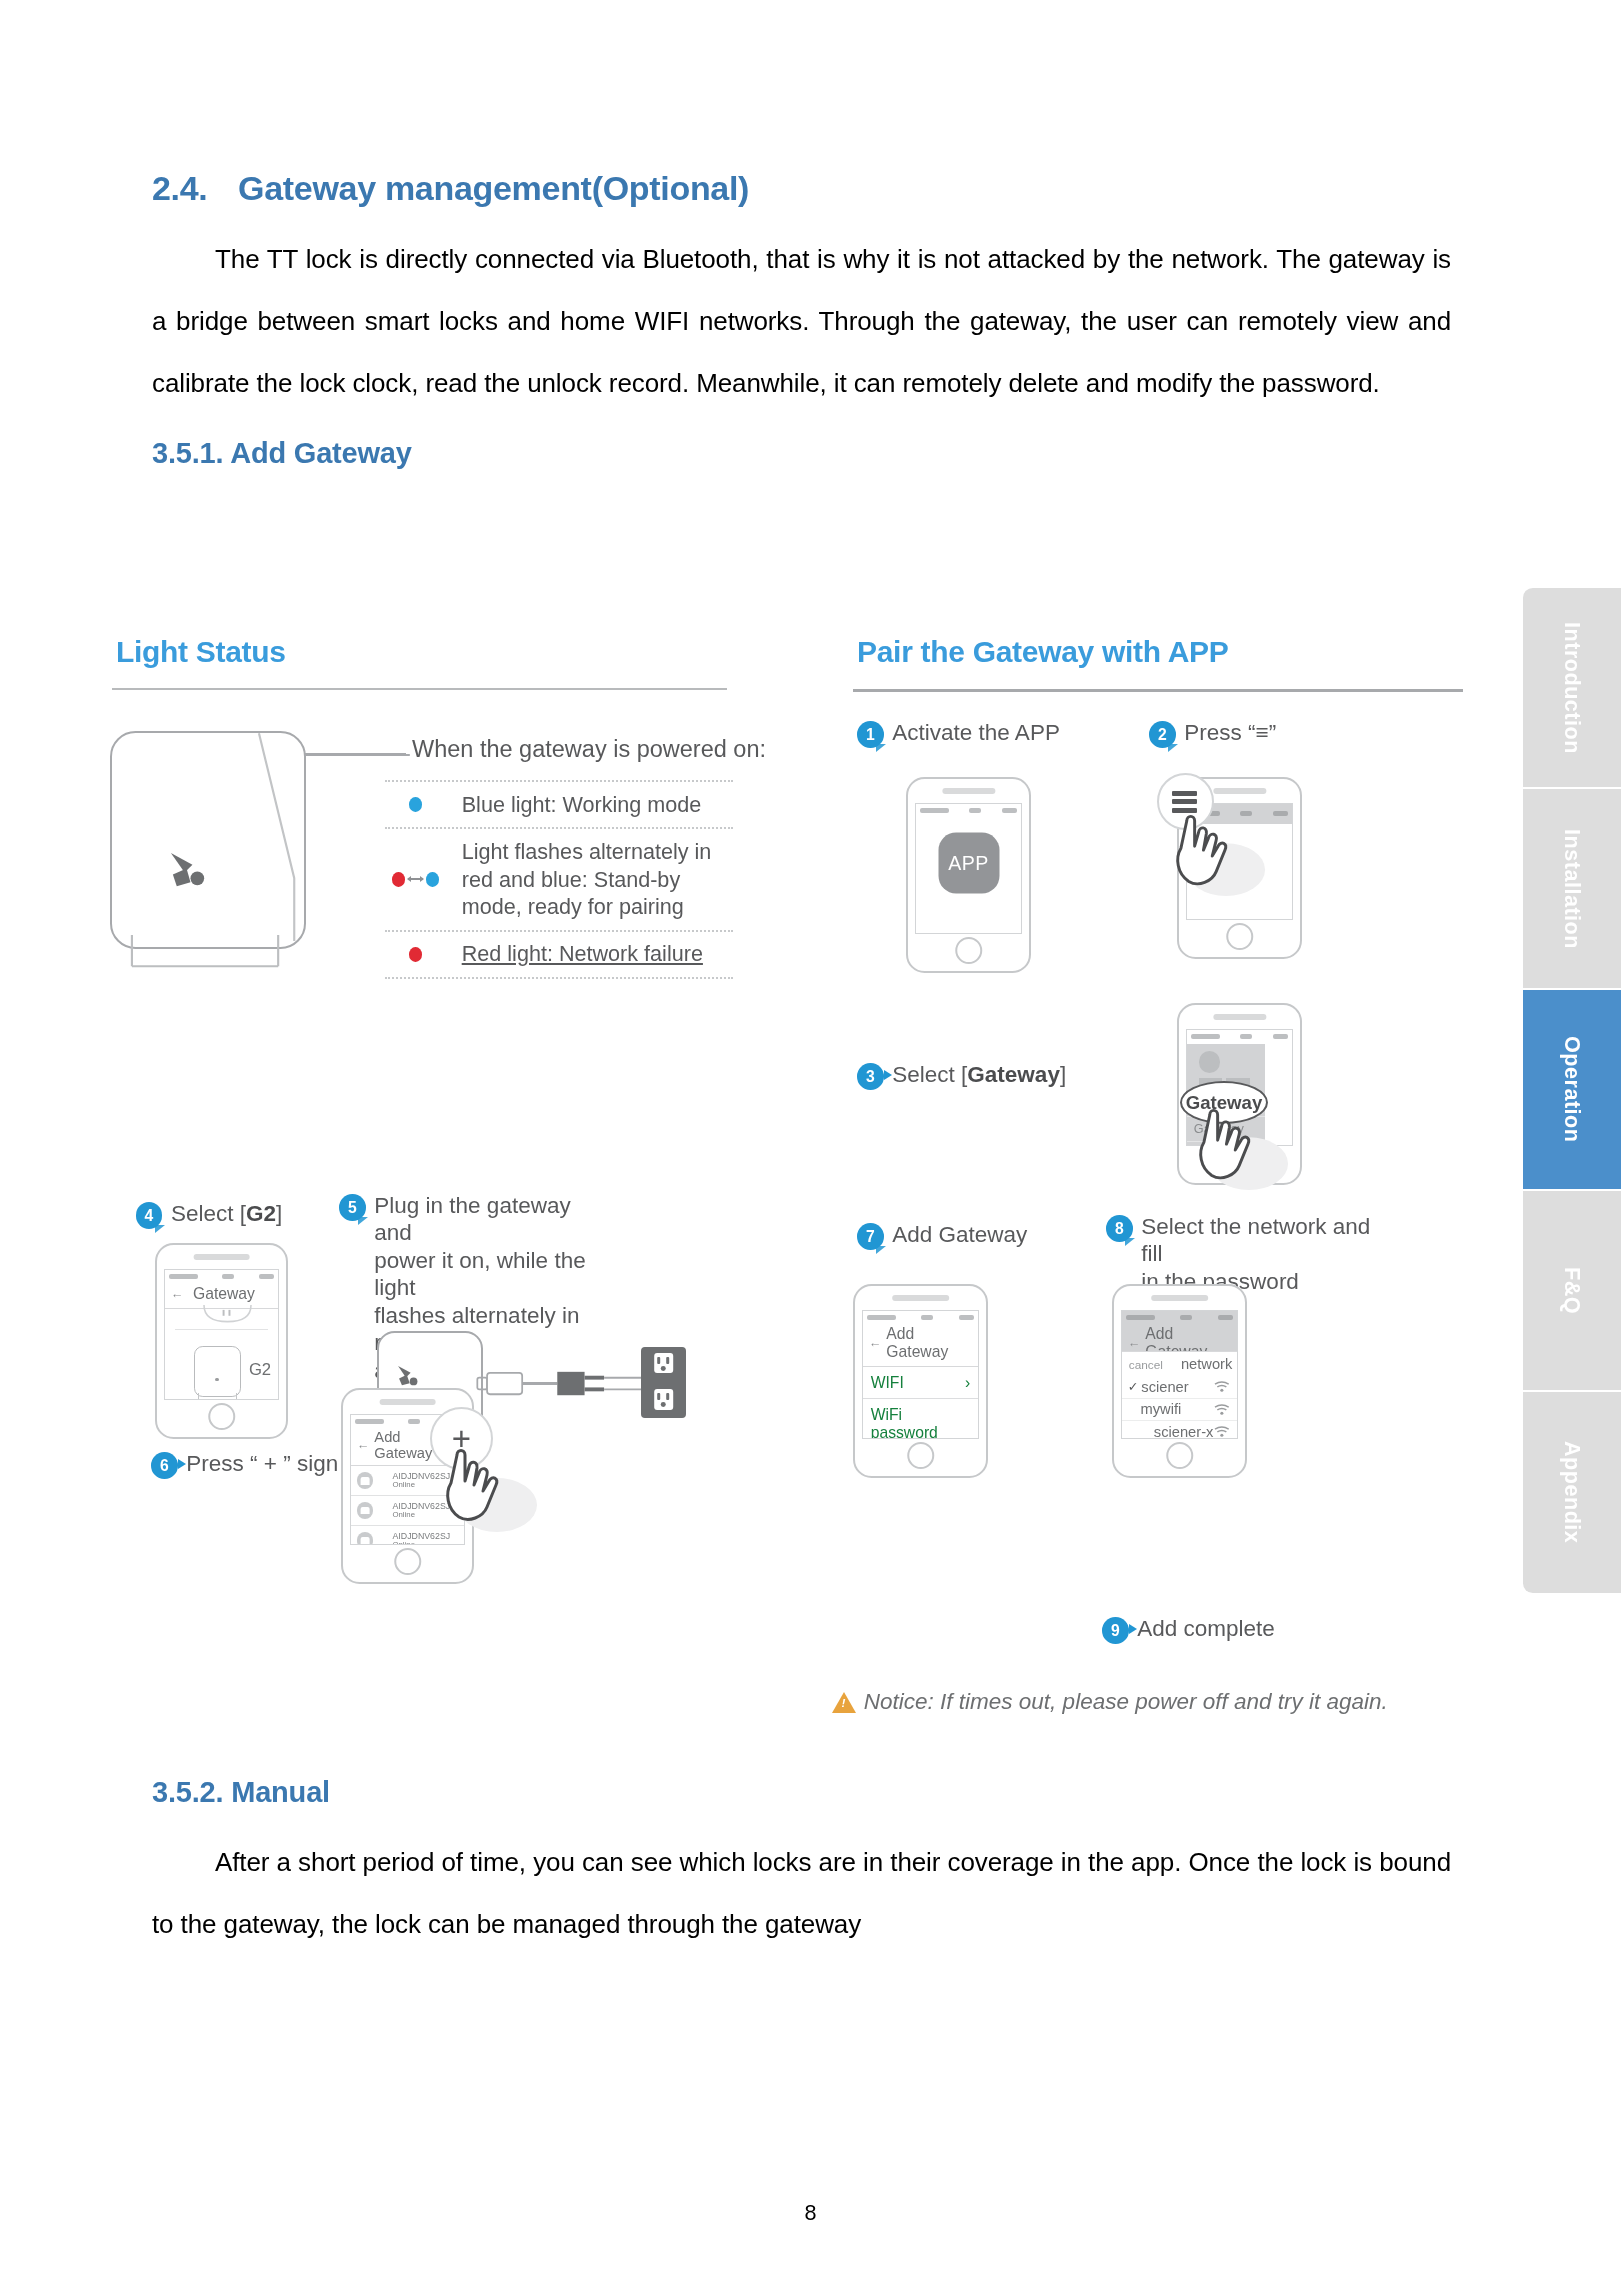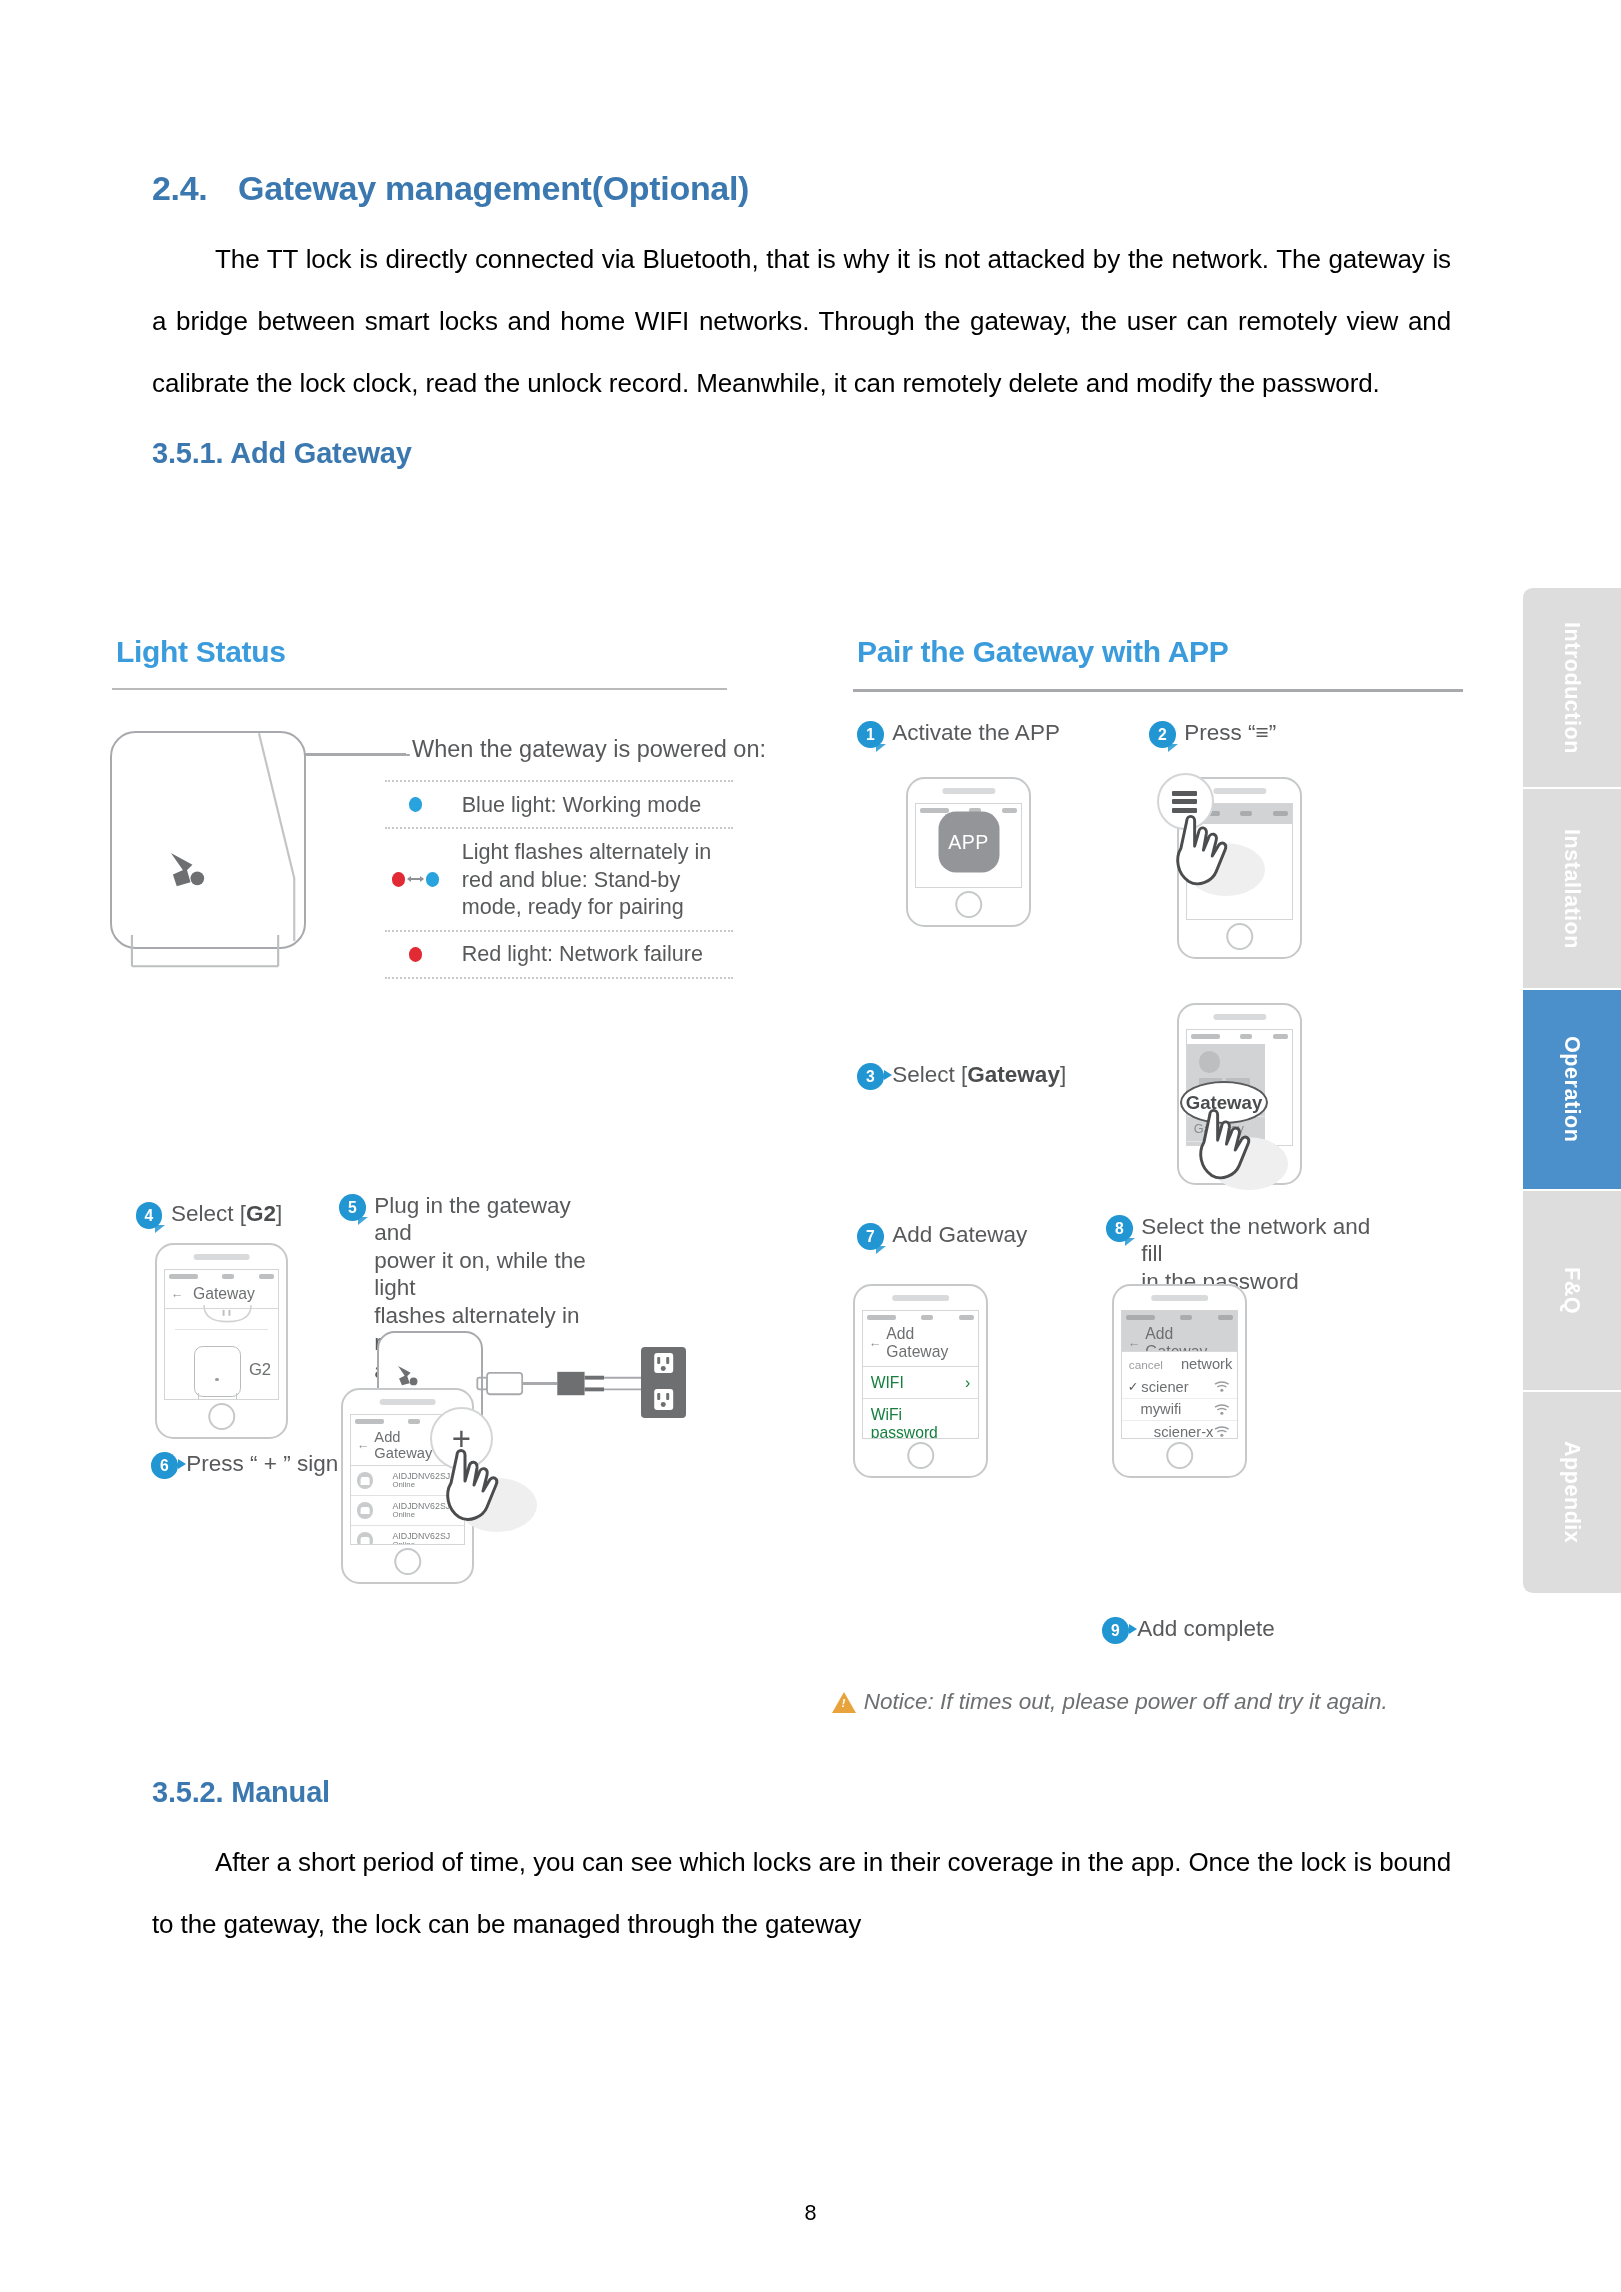--- a/index.html
+++ b/index.html
@@ -167,21 +167,21 @@
   .legend-row {
     display: flex;
     align-items: center;
     gap: 15.7px;
     border-top: 2px dotted #c7c9cb;
     padding: 8.8px 0 8.8px 0;
     font-size: 21.6px;
     color: #58595b;
     line-height: 1.28;
   }
-  .legend-row:last-child { border-bottom: 2px dotted #c7c9cb; }
+  .legend-row:last-child { border-bottom: 2px dotted #c7c9cb; text-decoration: underline; }
   .dots { flex: none; width: 61px; display: flex; align-items: center; justify-content: center; gap: 2.9px;}
   .dot { width: 12.7px; height: 14.7px; border-radius: 50%; display:inline-block;}
   .dot.red { background: #e12a34; }
   .dot.blue { background: #29a3dd; }
   .arrow2 {
     width: 15.7px; height: 2px; background: #8e9093; position: relative;
   }
   .arrow2::before { content:""; position:absolute; left:-1px; top:-2.9px; border-right:4.9px solid #8e9093; border-top:3.9px solid transparent; border-bottom:3.9px solid transparent;}
   .arrow2::after { content:""; position:absolute; right:-1px; top:-2.9px; border-left:4.9px solid #8e9093; border-top:3.9px solid transparent; border-bottom:3.9px solid transparent;}
   .leader {
@@ -446,21 +446,21 @@
           </span>
         <span class="txt">Red light: Network failure</span>
       </div>
     </div>
 
     <div class="steplabel" style="left:741px; top:84px;">
       <span class="badge corner">1</span>
       <span class="txt">Activate the APP</span>
     </div>
 
-    <div class="phone" style="left:790px; top:142px; width:125px; height:150px;">
+    <div class="phone" style="left:790px; top:142px; width:125px; height:196px;">
       <div class="speaker"></div>
       <div class="screen">
         <div class="statusbar">
           <span class="sb-blob" style="width:29px;"></span>
           <span class="sb-blob" style="width:11.8px;"></span>
           <span class="sb-blob" style="width:15.7px;"></span>
         </div>
         <div class="appicon">APP</div>
       </div>
       <div class="home"></div>

